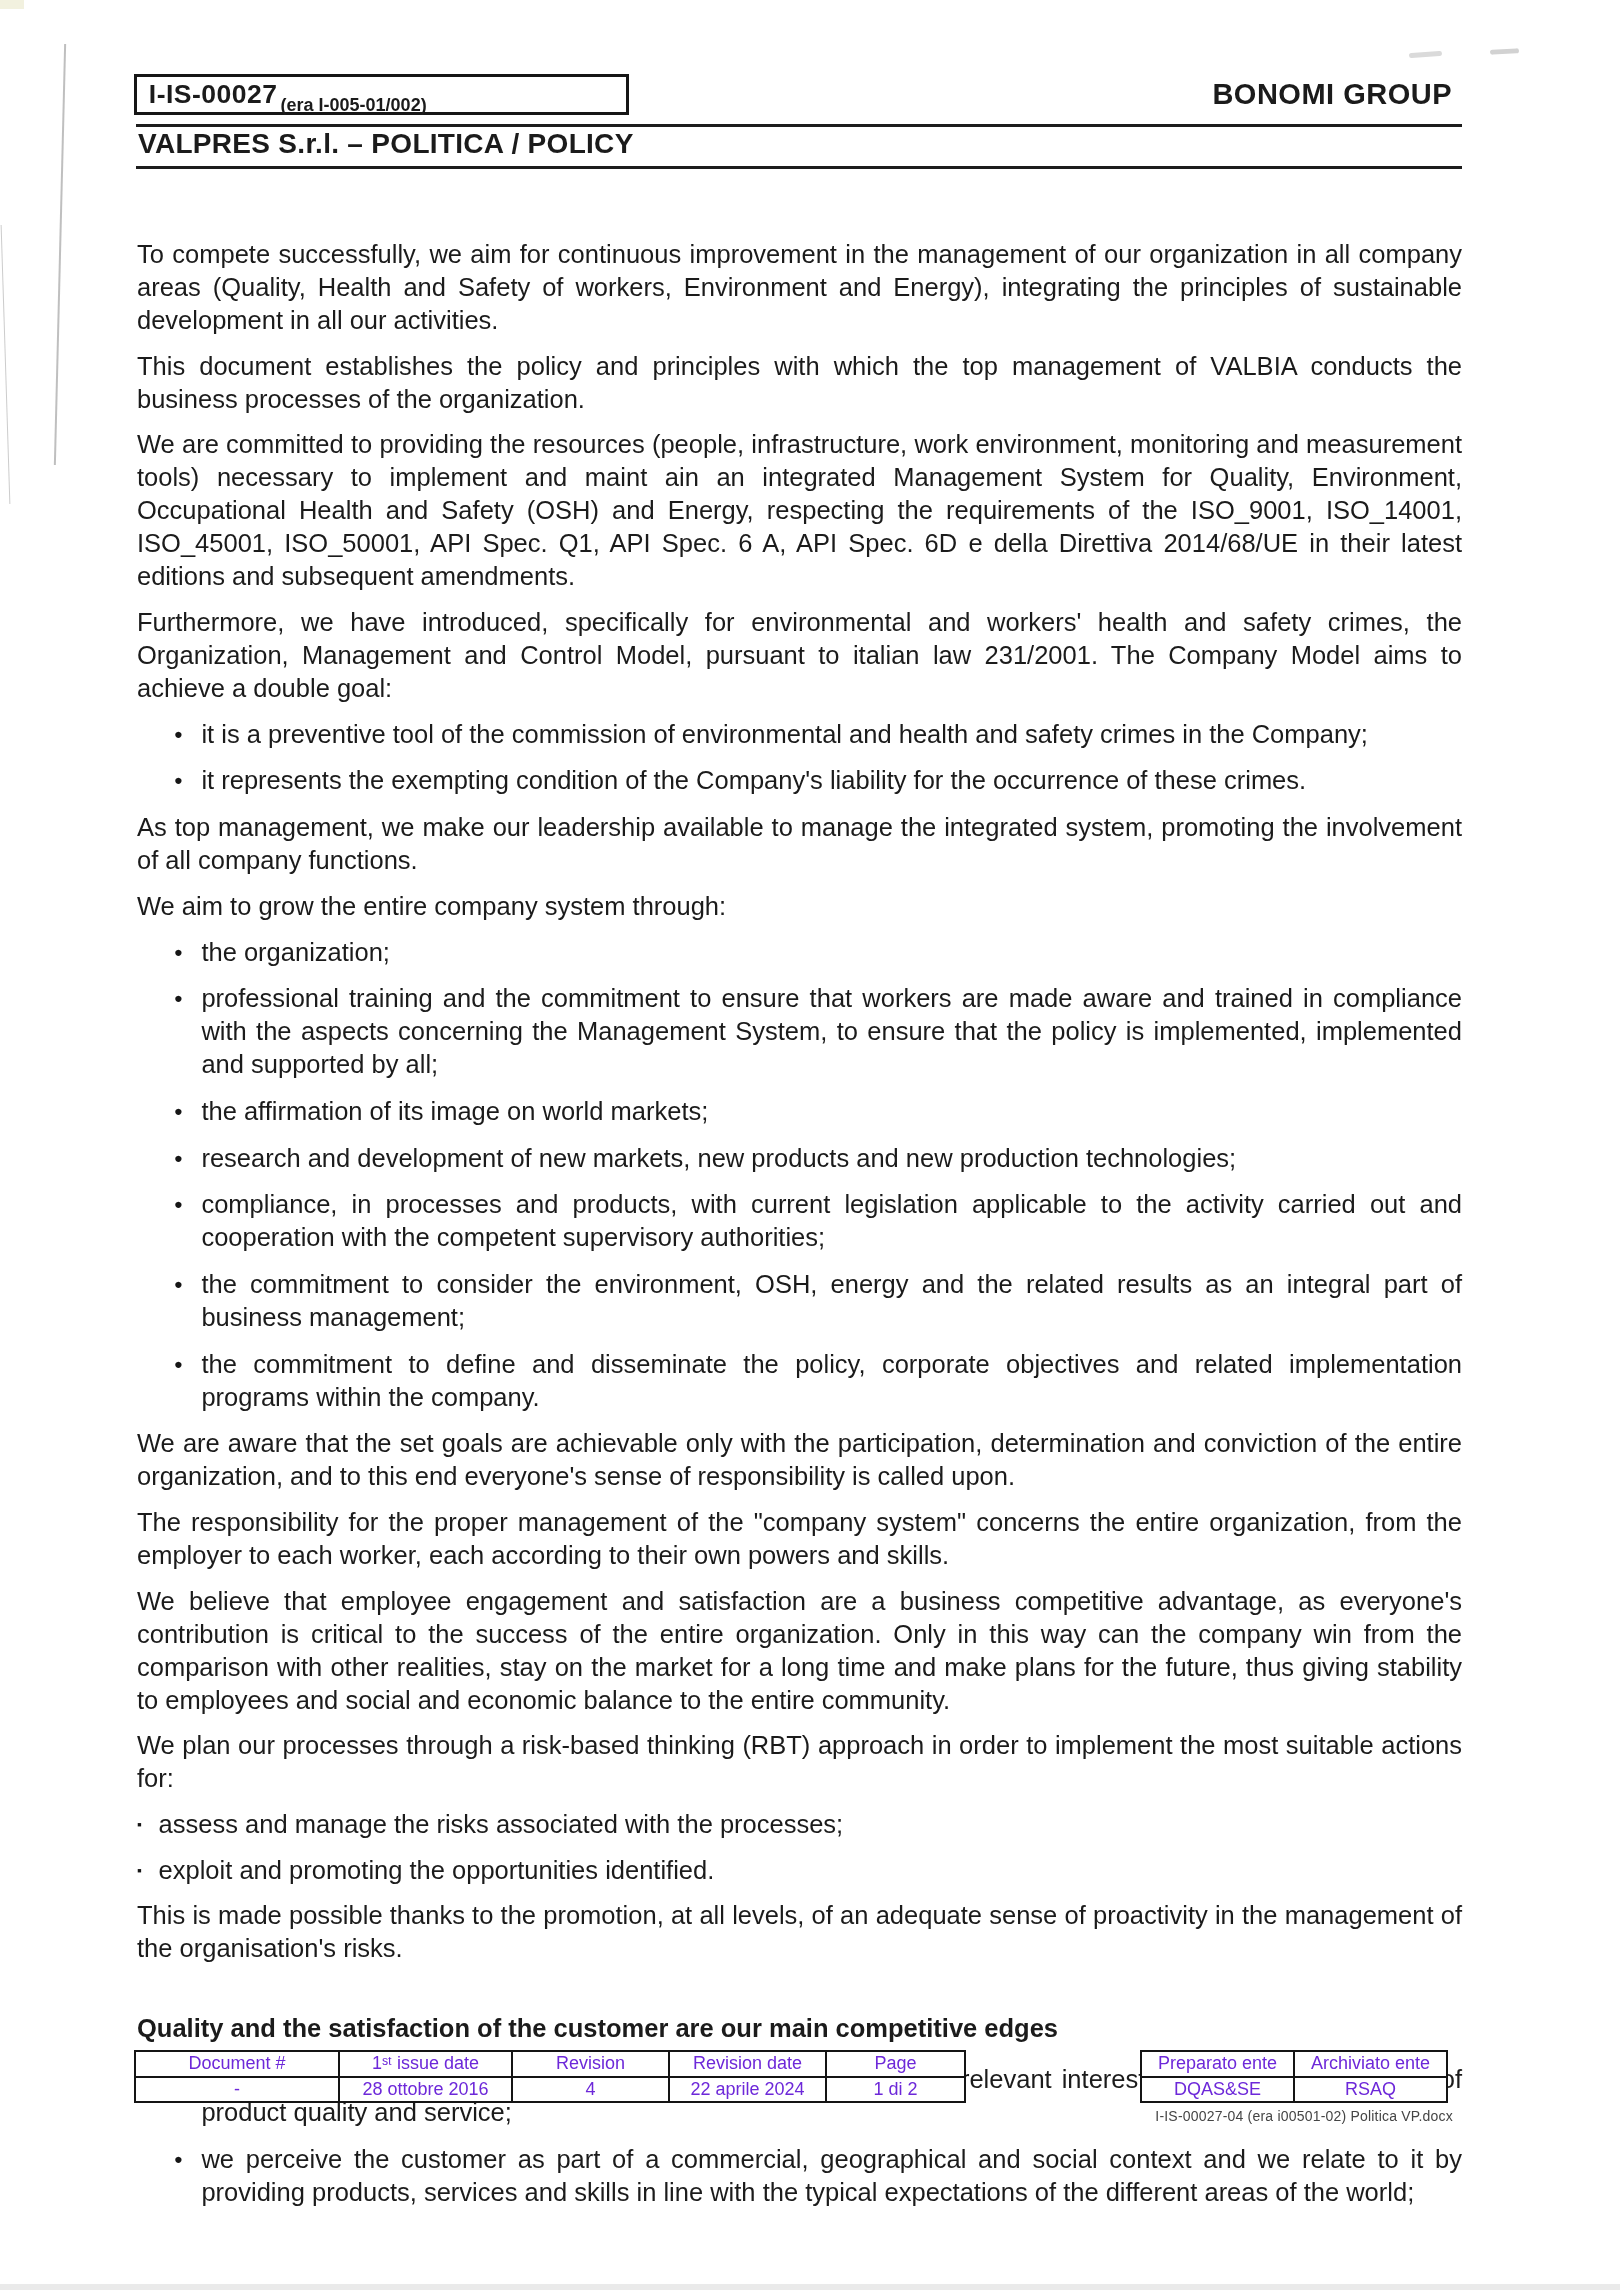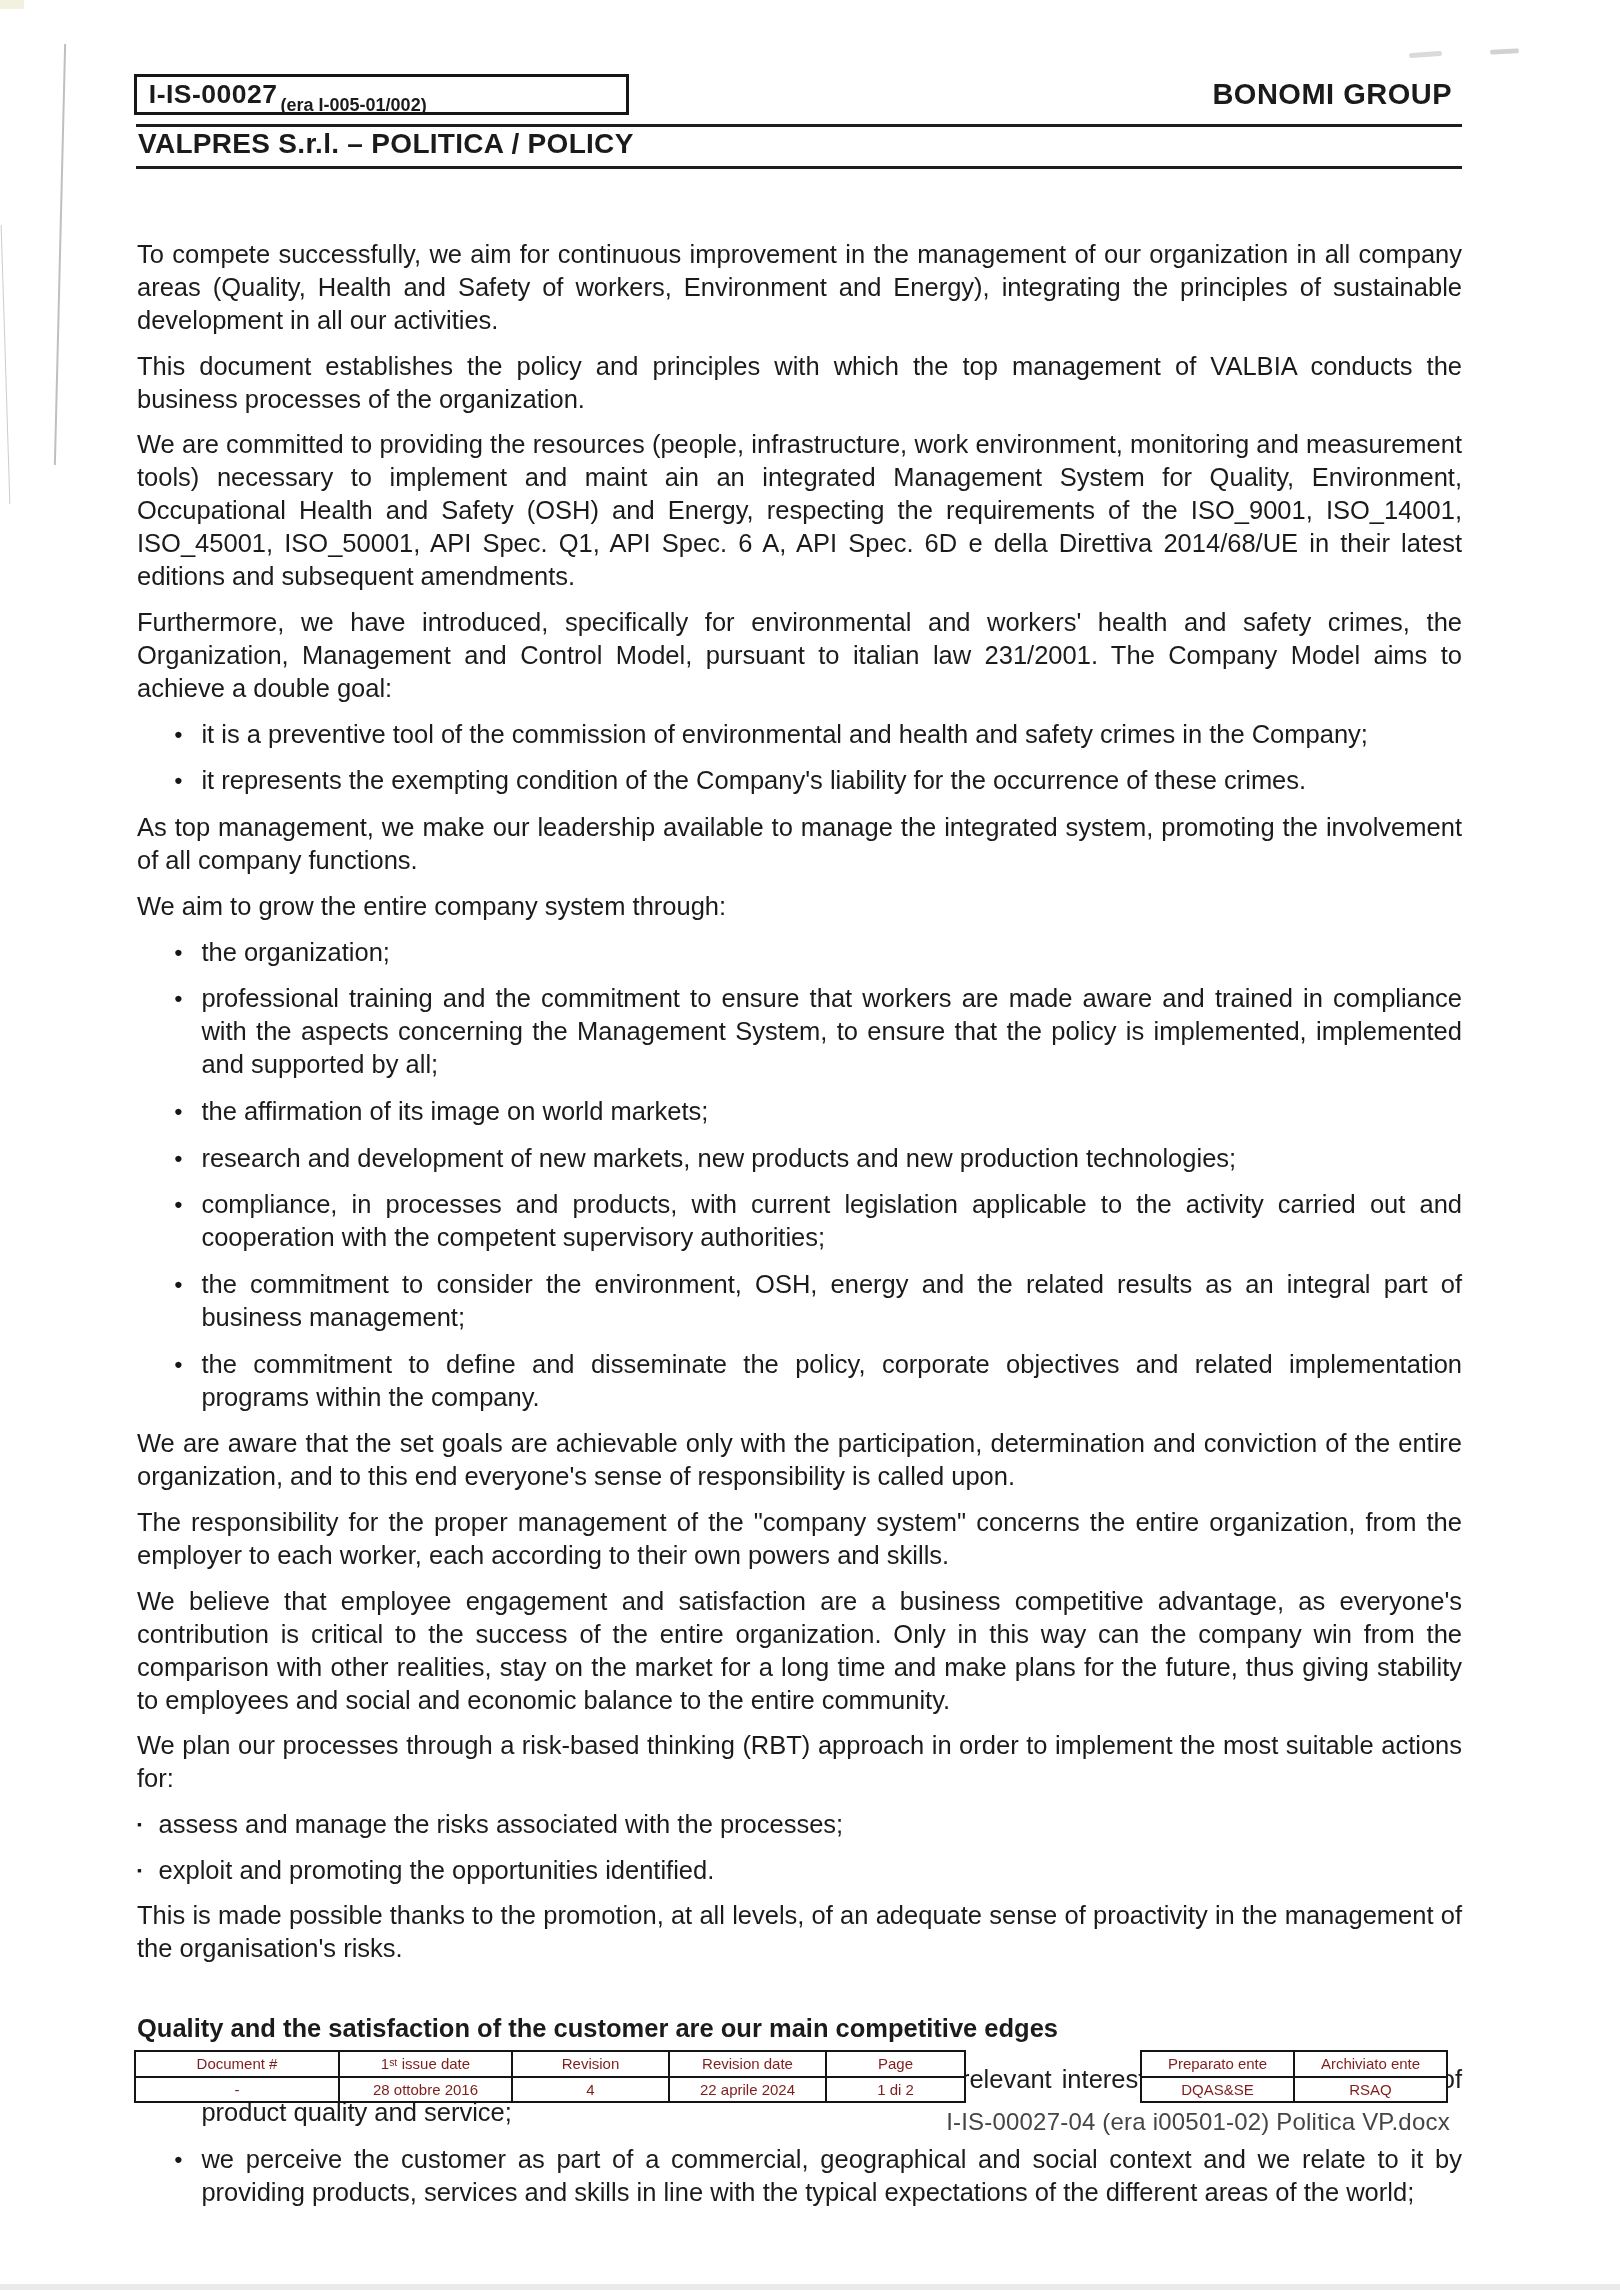--- a/index.html
+++ b/index.html
@@ -50,32 +50,32 @@
   }
   .li-text { flex:1; font-size:25.5px; line-height:33px; text-align:justify; }
 
   .dash { display:flex; margin:0 0 12.7px 0; }
   .dash-marker { flex:0 0 21.6px; font-size:13.7px; line-height:33px; color:#161616; }
   .dash-text   { flex:1; font-size:25.5px; line-height:33px; }
 
   
   .ftable {
     position:absolute; border-collapse:collapse; background:#fff;
-    font-size:15px; color:#7f1d1d; border:2.9px solid #141414; table-layout:fixed;
+    font-size:18px; color:#6d28d9; border:2.9px solid #141414; table-layout:fixed;
   }
   .ftable th, .ftable td {
     border:2px solid #141414; text-align:center; vertical-align:middle;
     font-weight:normal; height:23.5px; padding:0 3.9px; overflow:hidden; white-space:nowrap;
   }
   .t-doc  { left:134px;  top:2050px; width:829px; }
   .t-ente { left:1140px; top:2050px; width:306px; }
 
   .filename {
     position:absolute; top:2108px; right:167px; width:510px;
-    text-align:center; font-size:24px; color:#454545; letter-spacing:0.2px;
+    text-align:right; font-size:14px; color:#454545; letter-spacing:0.2px;
   }
 
   
   .artifact { position:absolute; pointer-events:none; }
   .a1 { left:59px; top:44px;  width:2px; height:421px; background:#9d9d9d; transform:rotate(1.4deg); opacity:.65; }
   .a2 { left:4.9px;  top:225px; width:1px; height:279px; background:#bfbfbf; transform:rotate(-1.8deg); opacity:.8; }
   .smudge1 { left:1409px; top:52px; width:33px; height:4.9px; background:#dadada; border-radius:2.9px; transform:rotate(-4deg); }
   .smudge2 { left:1490px; top:49px; width:29px; height:4.9px; background:#d2d2d2; border-radius:2.9px; transform:rotate(-3deg); }
   .corner  { left:0; top:0; width:23.5px; height:8.8px; background:#f2f1df; }
   .bottom-band { left:0; bottom:0; width:100%; height:6.9px; background:#eaeaea; }

